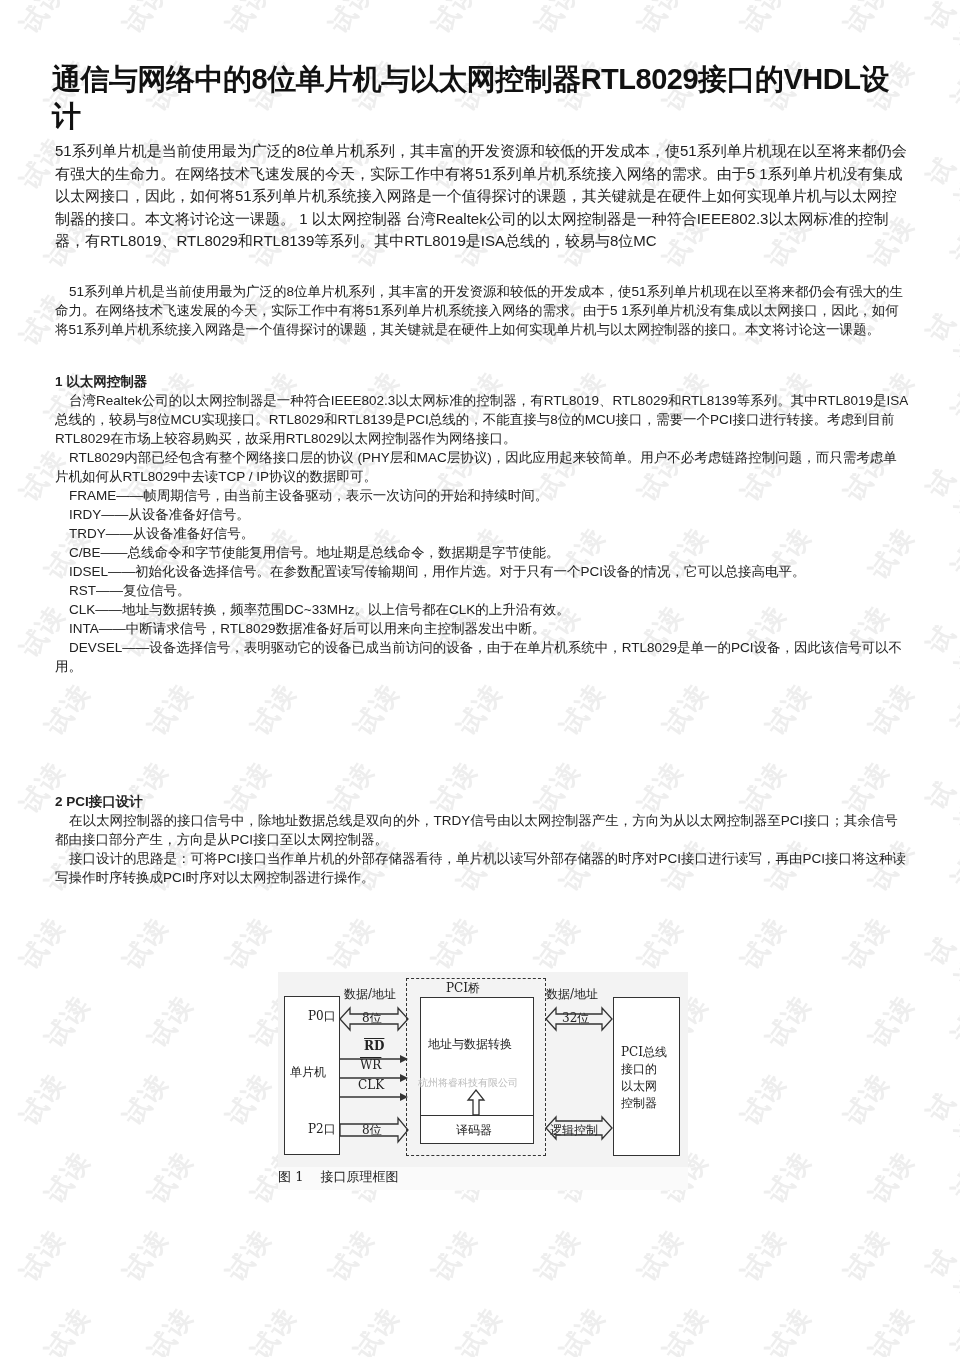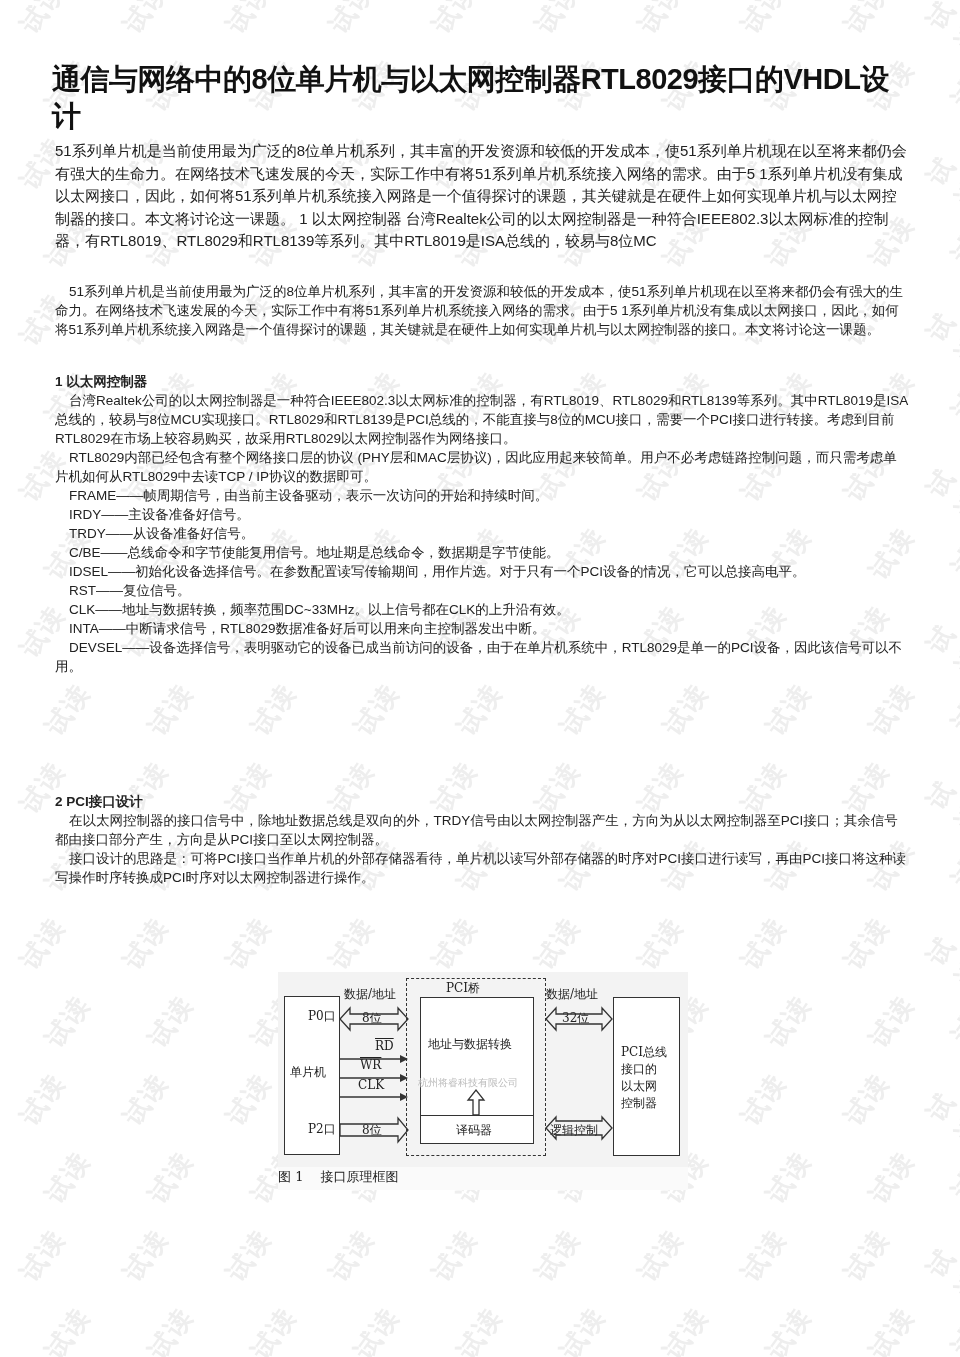--- a/index.html
+++ b/index.html
@@ -233,21 +233,21 @@
 
   <div class="abstract">51系列单片机是当前使用最为广泛的8位单片机系列，其丰富的开发资源和较低的开发成本，使51系列单片机现在以至将来都仍会有强大的生命力。在网络技术飞速发展的今天，实际工作中有将51系列单片机系统接入网络的需求。由于5 1系列单片机没有集成以太网接口，因此，如何将51系列单片机系统接入网路是一个值得探讨的课题，其关键就是在硬件上如何实现单片机与以太网控制器的接口。本文将讨论这一课题。 1 以太网控制器 台湾Realtek公司的以太网控制器是一种符合IEEE802.3以太网标准的控制器，有RTL8019、RTL8029和RTL8139等系列。其中RTL8019是ISA总线的，较易与8位MC</div>
 
   <div class="intro">51系列单片机是当前使用最为广泛的8位单片机系列，其丰富的开发资源和较低的开发成本，使51系列单片机现在以至将来都仍会有强大的生命力。在网络技术飞速发展的今天，实际工作中有将51系列单片机系统接入网络的需求。由于5 1系列单片机没有集成以太网接口，因此，如何将51系列单片机系统接入网路是一个值得探讨的课题，其关键就是在硬件上如何实现单片机与以太网控制器的接口。本文将讨论这一课题。</div>
 
   <div class="section" style="top:372px;">
     <h2>1 以太网控制器</h2>
     <p>台湾Realtek公司的以太网控制器是一种符合IEEE802.3以太网标准的控制器，有RTL8019、RTL8029和RTL8139等系列。其中RTL8019是ISA总线的，较易与8位MCU实现接口。RTL8029和RTL8139是PCI总线的，不能直接与8位的MCU接口，需要一个PCI接口进行转接。考虑到目前RTL8029在市场上较容易购买，故采用RTL8029以太网控制器作为网络接口。</p>
     <p>RTL8029内部已经包含有整个网络接口层的协议 (PHY层和MAC层协议)，因此应用起来较简单。用户不必考虑链路控制问题，而只需考虑单片机如何从RTL8029中去读TCP / IP协议的数据即可。</p>
     <div class="sig">FRAME——帧周期信号，由当前主设备驱动，表示一次访问的开始和持续时间。</div>
-    <div class="sig">IRDY——主设备准备好信号。</div>
+    <div class="sig">IRDY——从设备准备好信号。</div>
     <div class="sig">TRDY——从设备准备好信号。</div>
     <div class="sig">C/BE——总线命令和字节使能复用信号。地址期是总线命令，数据期是字节使能。</div>
     <p>IDSEL——初始化设备选择信号。在参数配置读写传输期间，用作片选。对于只有一个PCI设备的情况，它可以总接高电平。</p>
     <div class="sig">RST——复位信号。</div>
     <div class="sig">CLK——地址与数据转换，频率范围DC~33MHz。以上信号都在CLK的上升沿有效。</div>
     <div class="sig">INTA——中断请求信号，RTL8029数据准备好后可以用来向主控制器发出中断。</div>
     <p>DEVSEL——设备选择信号，表明驱动它的设备已成当前访问的设备，由于在单片机系统中，RTL8029是单一的PCI设备，因此该信号可以不用。</p>
   </div>
 
   <div class="section" style="top:792px;">
@@ -278,21 +278,21 @@
       <div>以太网</div>
       <div>控制器</div>
     </div>
 
     <span class="lbl" style="left:66px;top:14px;">数据/地址</span>
     <span class="lbl" style="left:84px;top:38px;">8位</span>
     <span class="lbl" style="left:84px;top:150px;">8位</span>
     <span class="lbl" style="left:268px;top:14px;">数据/地址</span>
     <span class="lbl" style="left:284px;top:38px;">32位</span>
     <span class="lbl" style="left:272px;top:150px;">逻辑控制</span>
-    <span class="lbl" style="left:97px;top:67px;text-decoration:overline;">RD</span>
+    <span class="lbl" style="left:86px;top:67px;text-decoration:overline;font-weight:bold;">RD</span>
     <span class="lbl" style="left:82px;top:86px;text-decoration:overline;text-align:center;">WR</span>
     <span class="lbl" style="left:80px;top:106px;">CLK</span>
     <span class="lbl" style="left:140px;top:104px;font-size:10px;color:#bbb;">杭州将睿科技有限公司</span>
 
     <svg width="410" height="195">
 
       <polygon points="62,47 72,36 72,42 120,42 120,36 130,47 120,58 120,52 72,52 72,58" fill="none" stroke="#333" stroke-width="1.3"></polygon>
 
       <polygon points="62,152 120,152 120,146 130,158 120,170 120,164 62,164" fill="none" stroke="#333" stroke-width="1.3"></polygon>
 

